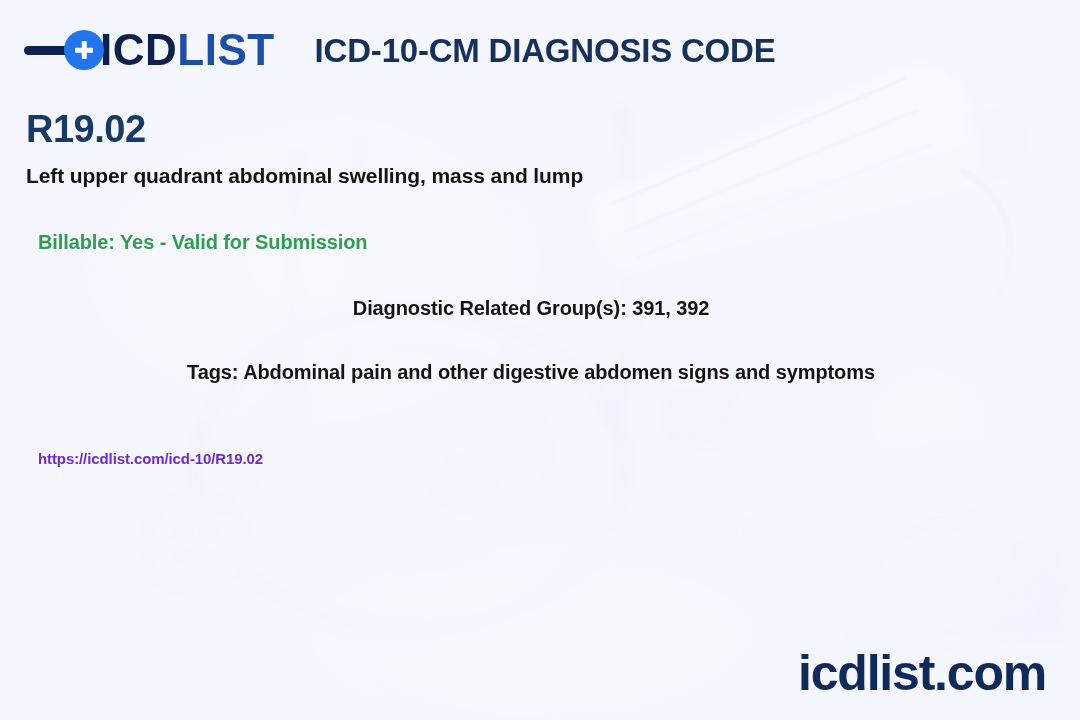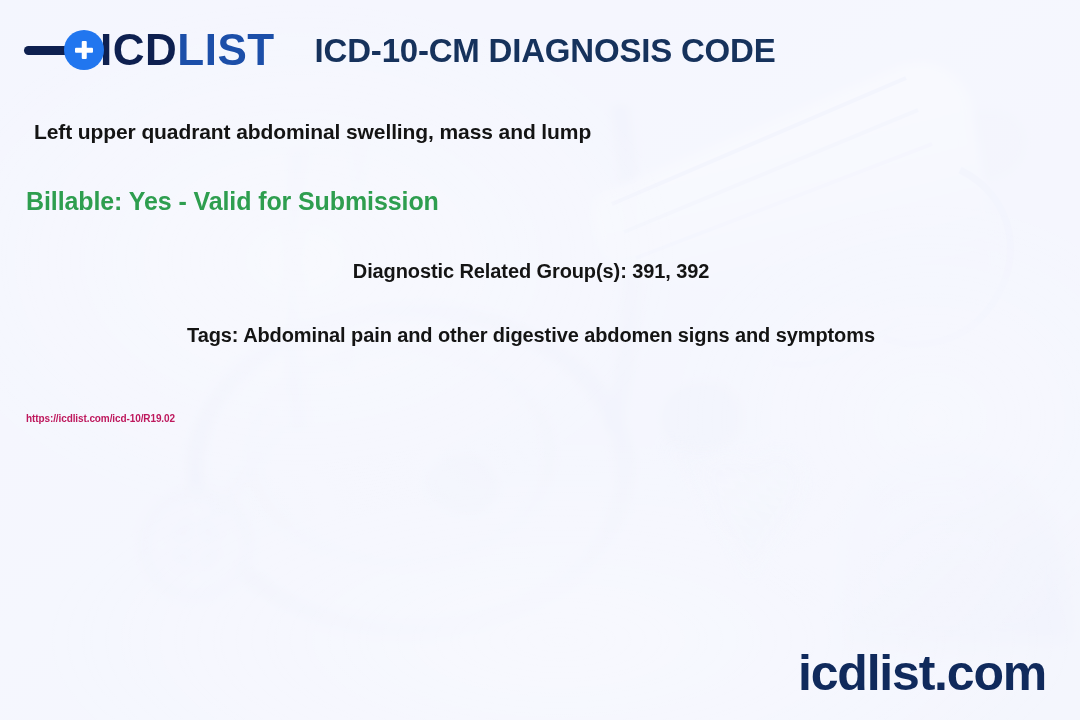--- a/index.html
+++ b/index.html
@@ -123,30 +123,30 @@
     line-height: 1.15;
     margin: 0;
   }
 
   .desc-line {
     font-size: 21px;
     font-weight: 700;
     color: #141414;
     letter-spacing: -0.1px;
     line-height: 1.3;
-    margin: 10px 0 0 8px;
+    margin: 10px 0 0 0;
   }
 
   .billable-line {
-    font-size: 25px;
+    font-size: 20px;
     font-weight: 700;
     color: #2e9e4f;
     letter-spacing: -0.1px;
     line-height: 1.3;
-    margin: 40px 0 0 0;
+    margin: 40px 0 0 12px;
   }
 
   .drg-line {
     font-size: 20px;
     font-weight: 700;
     color: #141414;
     letter-spacing: -0.1px;
     line-height: 1.3;
     margin: 40px 0 0 0;
     text-align: center;
@@ -156,26 +156,26 @@
     font-size: 20px;
     font-weight: 700;
     color: #141414;
     letter-spacing: -0.1px;
     line-height: 1.3;
     margin: 38px 0 0 0;
     text-align: center;
   }
 
   .url-line {
-    font-size: 10px;
+    font-size: 15px;
     font-weight: 600;
-    color: #be185d;
-    letter-spacing: -0.1px;
-    line-height: 1.3;
-    margin: 64px 0 0 0;
+    color: #6d28d9;
+    letter-spacing: -0.1px;
+    line-height: 1.3;
+    margin: 64px 0 0 12px;
     text-decoration: none;
     display: inline-block;
   }
 
   
   .footer-brand {
     position: absolute;
     right: 34px;
     bottom: 22px;
     font-size: 50px;
@@ -297,20 +297,21 @@
       <span class="logo-dash"></span>
       <span class="logo-plus-circle"></span>
       <span class="logo-word"><span class="seg-icd">ICD</span><span class="seg-list">LIST</span></span>
     </div>
 
     <div class="header-title">ICD-10-CM DIAGNOSIS CODE</div>
   </div>
 
   <div class="content">
 
+    <div class="code-line">R19.02</div>
 
     <div class="desc-line">Left upper quadrant abdominal swelling, mass and lump</div>
 
     <div class="billable-line">Billable: Yes - Valid for Submission</div>
 
     <div class="drg-line">Diagnostic Related Group(s): 391, 392</div>
 
     <div class="tags-line">Tags: Abdominal pain and other digestive abdomen signs and symptoms</div>
 
     <a class="url-line" href="#">https://icdlist.com/icd-10/R19.02</a>

